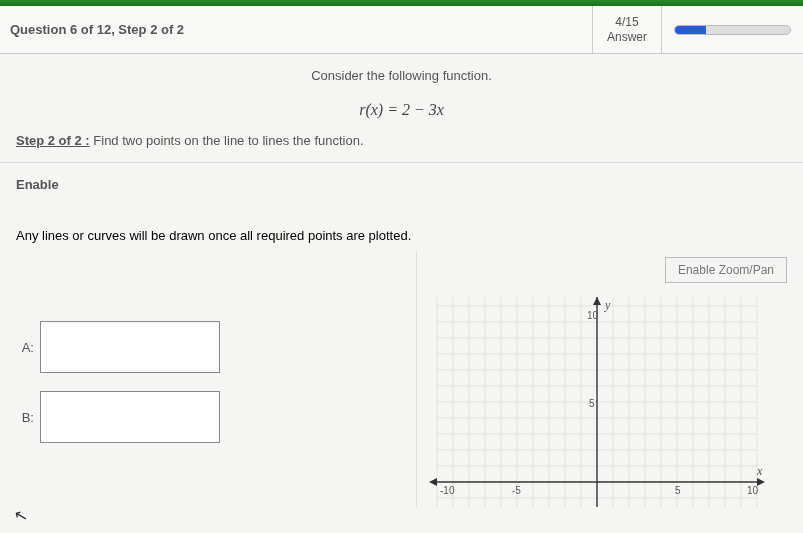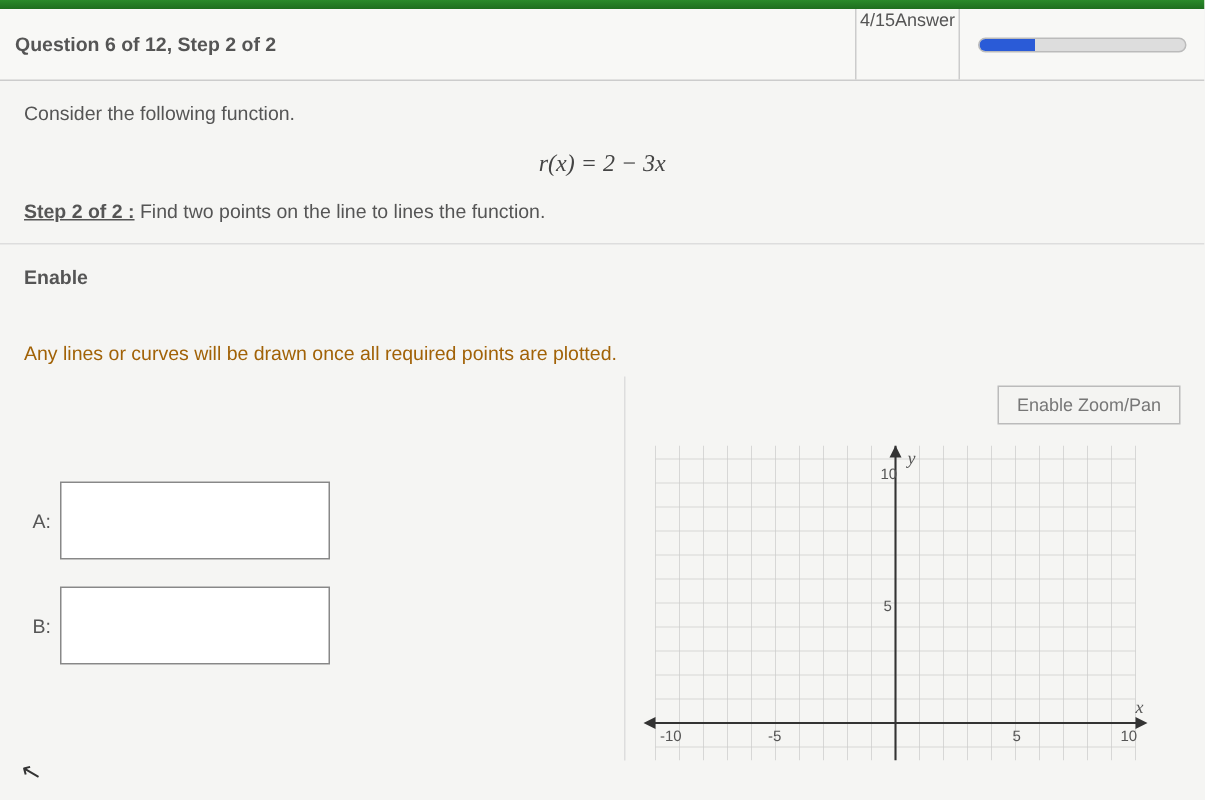--- a/index.html
+++ b/index.html
@@ -30,24 +30,26 @@
     font-weight: bold;
     color: #555;
   }
   .score-box {
     width: 70px;
     text-align: center;
     border-left: 1px solid #ccc;
     border-right: 1px solid #ccc;
     height: 100%;
     display: flex;
+    flex-direction: column;
     justify-content: center;
     font-size: 12px;
     color: #555;
     line-height: 1.2;
+    margin-left: 22px;
   }
   .progress-wrap {
     flex: 1;
     padding: 0 12px;
     display: flex;
     align-items: center;
   }
   .progress-bar {
     width: 100%;
     height: 10px;
@@ -60,40 +62,40 @@
     height: 100%;
     background: #2a5bd7;
     width: 27%;
   }
   .section {
     padding: 14px 16px;
     font-size: 13px;
     color: #555;
     border-bottom: 1px solid #ddd;
   }
-  .prompt-text { margin-bottom: 16px; }
+  .prompt-text { margin-bottom: 16px; text-align: center; }
   .equation {
     text-align: center;
     font-style: italic;
     font-family: 'Times New Roman', serif;
     margin: 18px 0 14px;
     font-size: 16px;
     color: #444;
   }
   .step-line b { font-weight: bold; text-decoration: underline; }
   .answer-header {
     padding: 14px 16px 6px;
     font-size: 13px;
     font-weight: bold;
     color: #555;
   }
   .hint-text {
     padding: 30px 16px 8px;
     font-size: 13px;
-    color: #a16207;
+    color: #000000;
   }
   .work-area {
     display: flex;
     padding: 0 0 0 16px;
   }
   .inputs-col {
     flex: 0 0 400px;
     padding-top: 70px;
   }
   .point-row {

